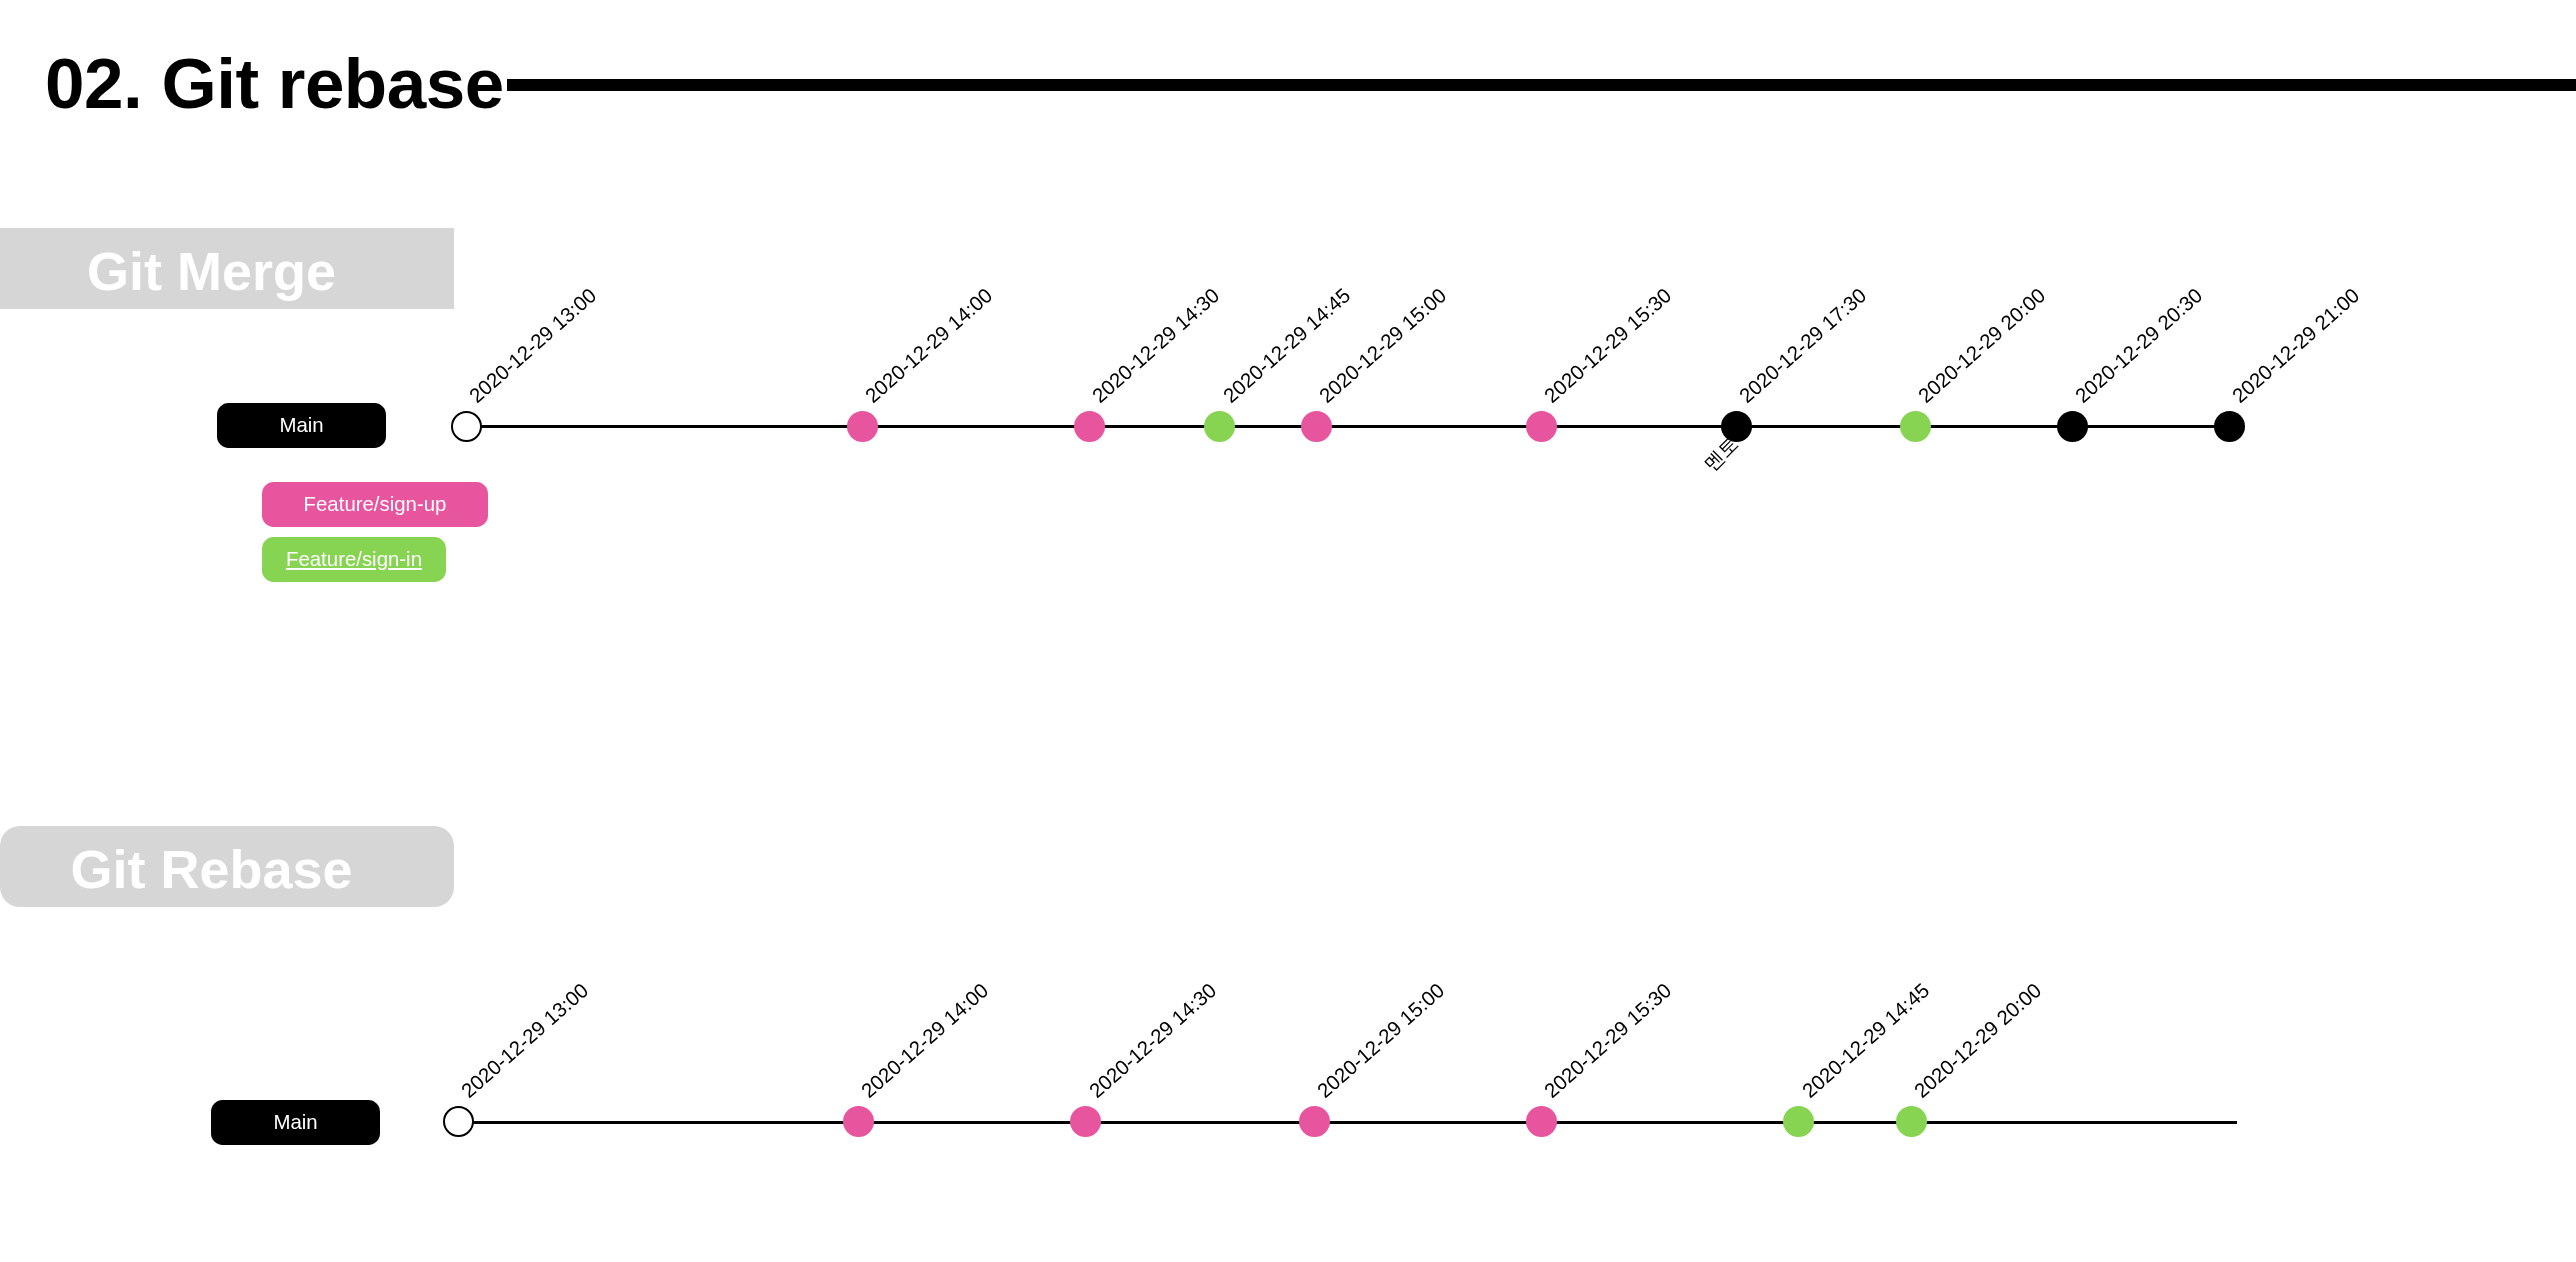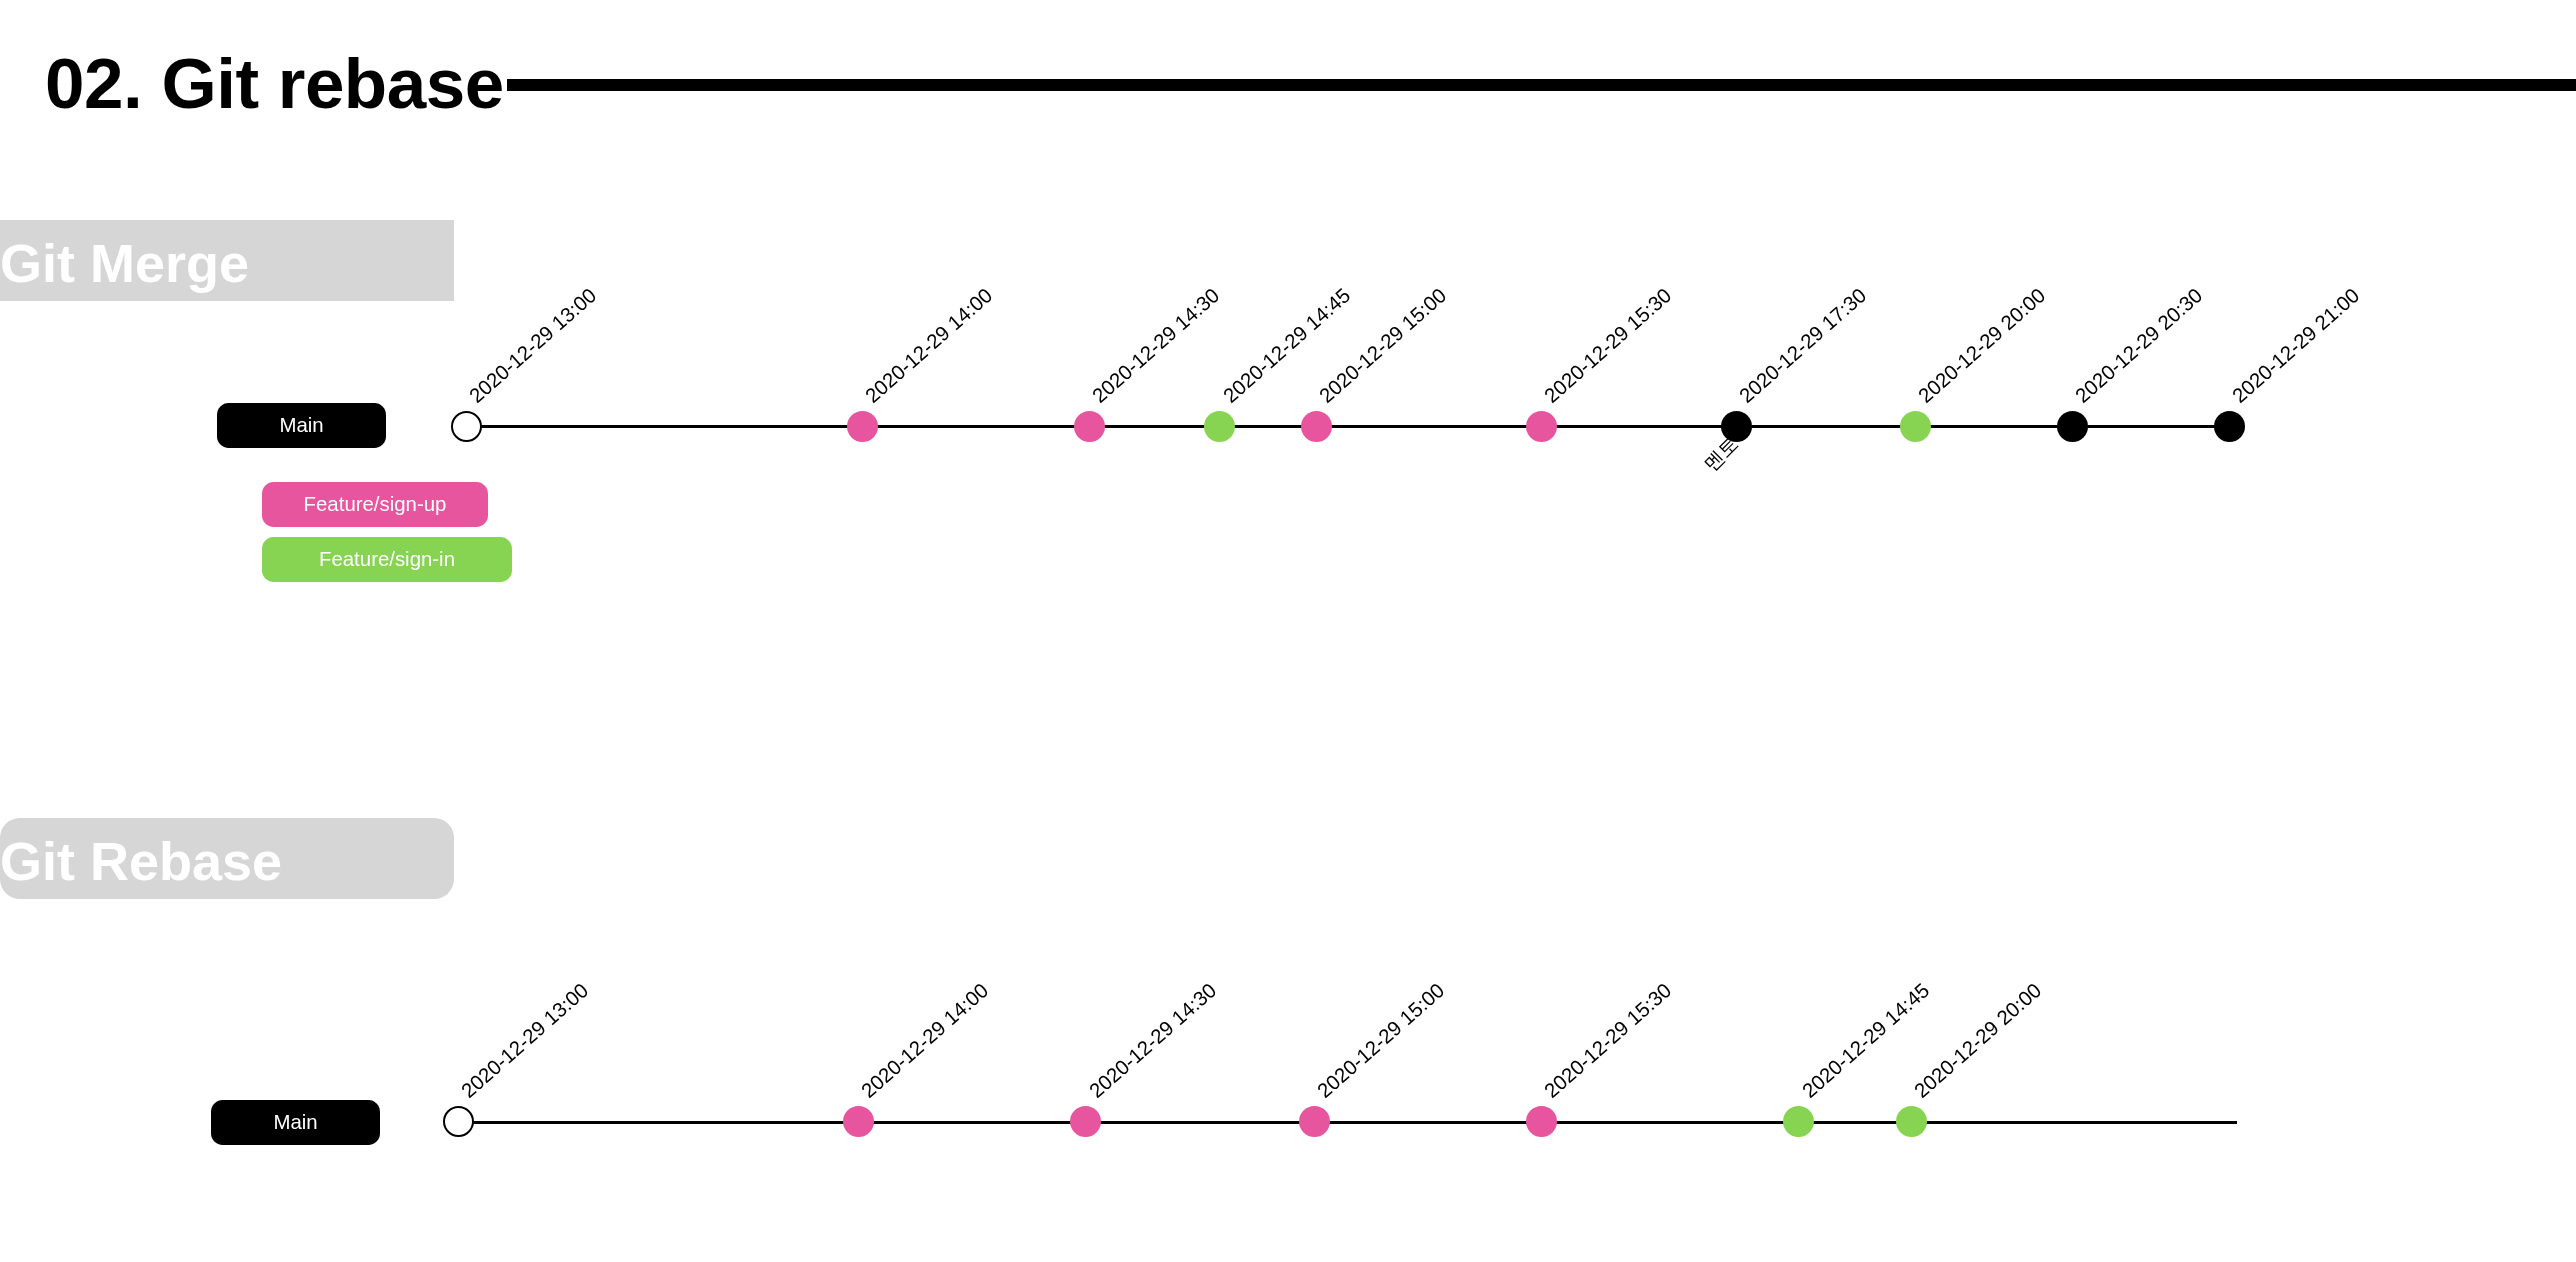--- a/index.html
+++ b/index.html
@@ -34,21 +34,22 @@
       background: #000;
     }
     .section-header {
       position: absolute;
       left: 0;
       width: 454px;
       height: 81px;
       background: #d6d6d6;
       box-sizing: border-box;
       padding-right: 31px;
-      text-align: left;
+      text-align: center;
+      margin-top: 8px;
     }
     .section-header span {
       color: #ffffff;
       font-size: 54px;
       line-height: 87px;
       font-weight: bold;
       white-space: nowrap;
     }
     .pill {
       position: absolute;
@@ -98,21 +99,21 @@
 
 <div class="page-title">02. Git rebase</div>
 <div class="title-rule"></div>
 
 <div class="section-header" style="top:220px;">
   <span>Git Merge</span>
 </div>
 
 <div class="pill" style="left:217px; top:403px; width:169px; background:#000;">Main</div>
 <div class="pill" style="left:262px; top:482px; width:226px; background:#e8559f;">Feature/sign-up</div>
-<div class="pill" style="left:262px; top:537px; width:250px; background:#87d352;">Feature/sign-in</div>
+<div class="pill" style="left:262px; top:537px; width:184px; background:#87d352;text-decoration:underline;">Feature/sign-in</div>
 
 <div class="timeline-line" style="left:466px; top:425px; width:1763px;"></div>
 
 <div id="merge-nodes">
     <div class="node open" style="left: 451px; top: 411px;"></div>
     <div class="node-label" style="left: 480px; top: 386px;">2020-12-29 13:00</div>
     <div class="node" style="left: 847px; top: 411px; background: rgb(232, 85, 159);"></div>
     <div class="node-label" style="left: 876px; top: 386px;">2020-12-29 14:00</div>
     <div class="node" style="left: 1074px; top: 411px; background: rgb(232, 85, 159);"></div>
     <div class="node-label" style="left: 1103px; top: 386px;">2020-12-29 14:30</div>

